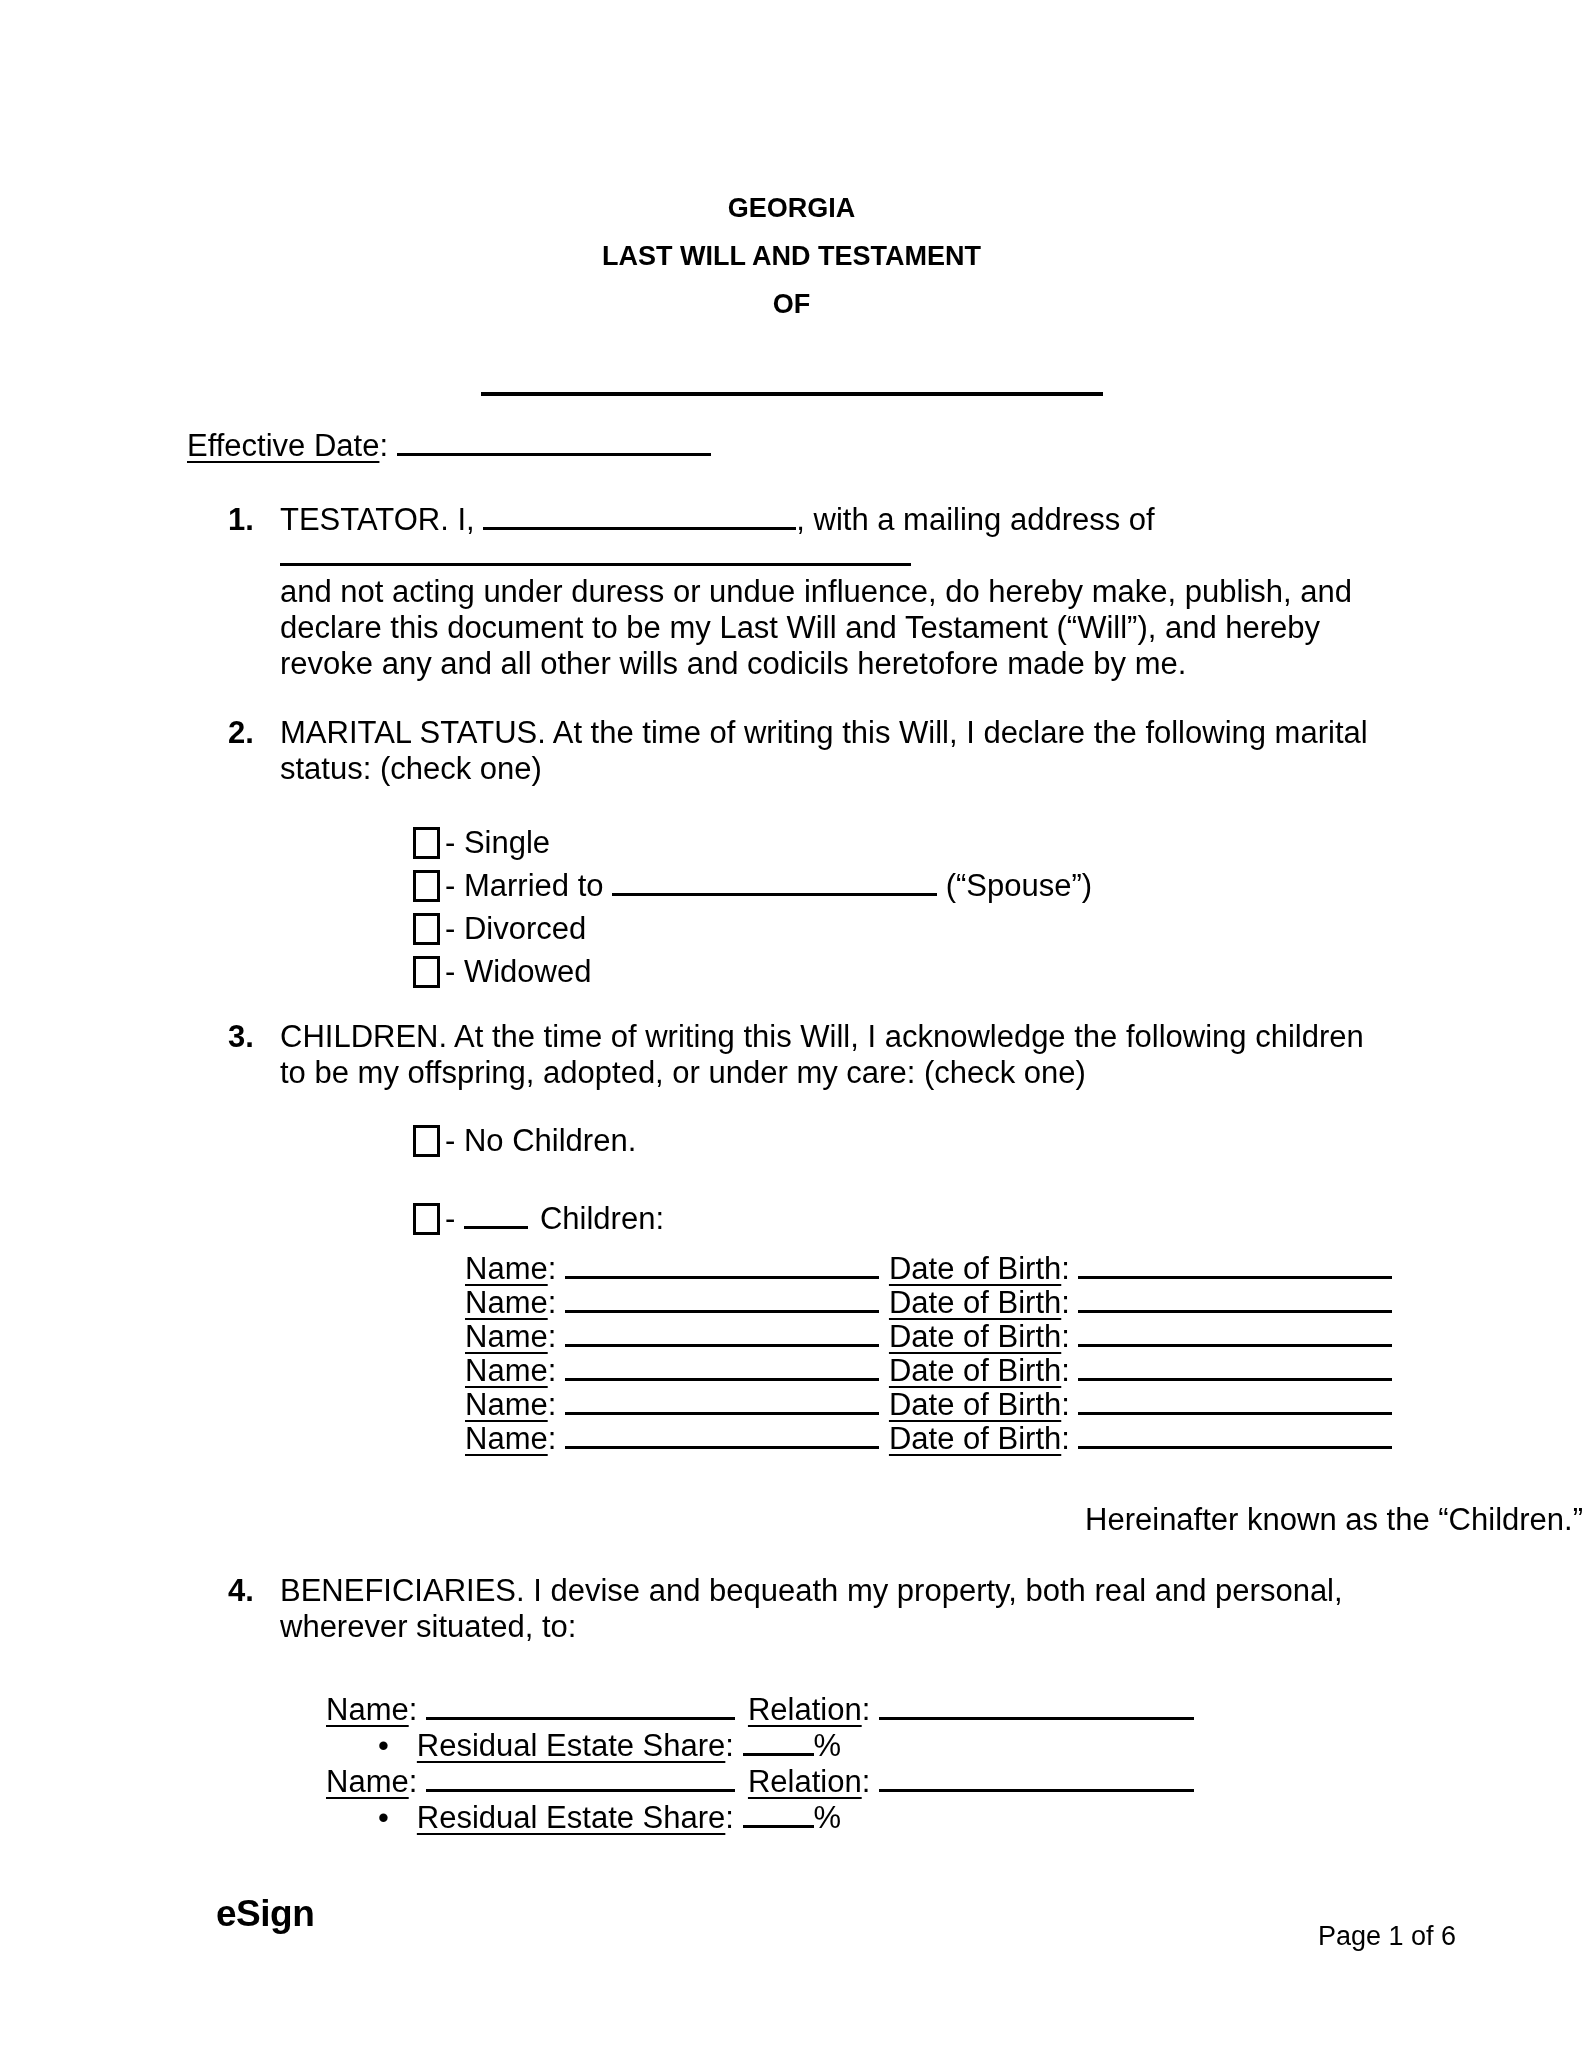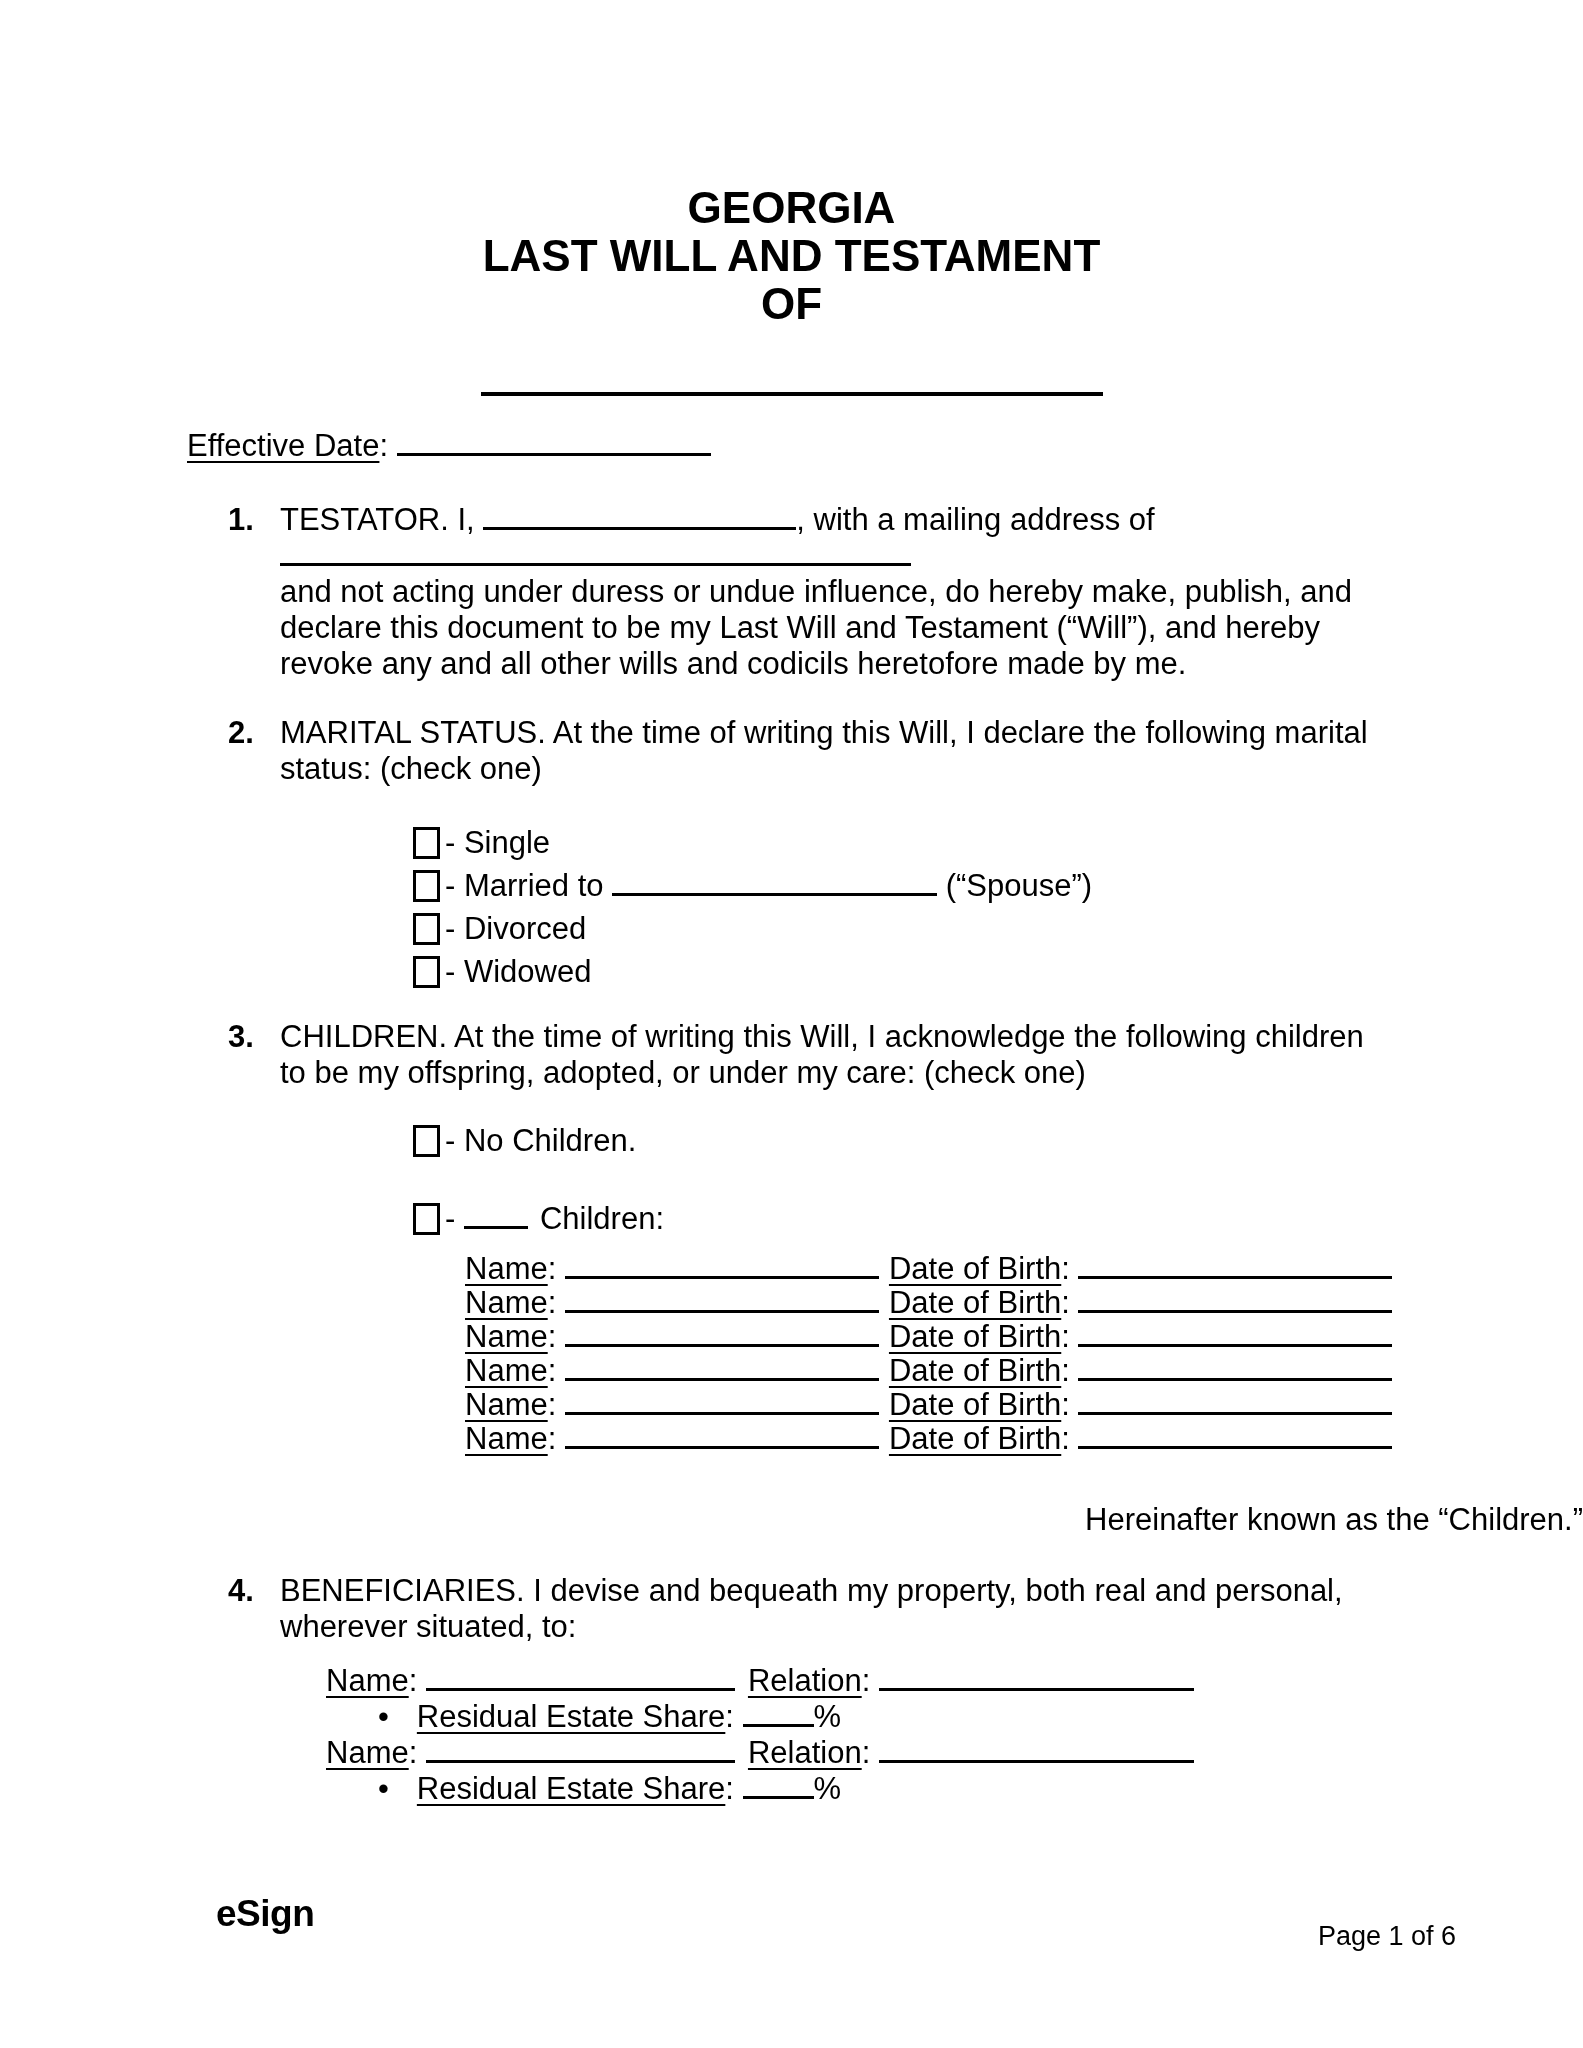--- a/index.html
+++ b/index.html
@@ -1,21 +1,21 @@
 <!DOCTYPE html>
 <html><head>
 <meta charset="utf-8">
 <style>
   html,body{margin:0;padding:0;background:#e8e8e8;}
   .page{
     position:relative;width:1583px;height:2048px;background:#ffffff;color:#000000;
     font-family:"Liberation Sans",sans-serif;font-size:31px;line-height:36px;
     overflow:hidden;margin:0 auto;
   }
-  .title{padding-top:184px;text-align:center;font-weight:bold;font-size:44px;line-height:48px;}
+  .title{padding-top:184px;text-align:center;font-weight:bold;font-size:27px;line-height:48px;}
   .name-rule{width:622px;margin:64px auto 0;border-bottom:4px solid #000;height:0;}
   .eff{margin:32px 0 0 187px;}
   .item{display:flex;margin-left:228px;}
   .item .num{width:52px;font-weight:bold;flex:none;}
   .item .body{width:1160px;}
   .pline{white-space:nowrap;}
   .b{font-weight:normal;}
   .u{text-decoration:underline;text-underline-offset:5px;text-decoration-thickness:2px;}
   .blank{display:inline-block;border-bottom:3px solid #000;height:24px;vertical-align:baseline;}
   .sp{display:inline-block;height:1px;}
@@ -26,21 +26,21 @@
   .checklist{margin-left:373px;margin-top:34px;}
   .checkrow{height:43px;line-height:43px;white-space:nowrap;margin-left:373px;padding-left:40px;}
   .checklist .checkrow{margin-left:0;}
   .check-nochildren{margin-top:28px;}
   .check-children{margin-top:35px;}
   .checkbox{display:inline-block;width:21px;height:26px;border:3px solid #000;
     vertical-align:middle;margin-right:5px;position:relative;top:-2px;background:#fff;}
   .children-rows{margin-left:465px;line-height:34px;margin-top:12px;}
   .childrow{white-space:nowrap;}
   .hereinafter{margin:46px 0 0 280px;text-align:right;}
-  .ben-block{margin-top:18px;line-height:36px;}
+  .ben-block{margin-top:47px;line-height:36px;}
   .ben-name{margin-left:326px;white-space:nowrap;}
   .ben-share{margin-left:378px;white-space:nowrap;}
   .esign{position:absolute;left:216px;top:1896px;font-weight:bold;font-size:37px;letter-spacing:-0.5px;}
   .pagenum{position:absolute;left:1318px;top:1920px;font-size:27px;line-height:32px;}
 </style>
 </head>
 <body>
 
 <div class="page">
 

